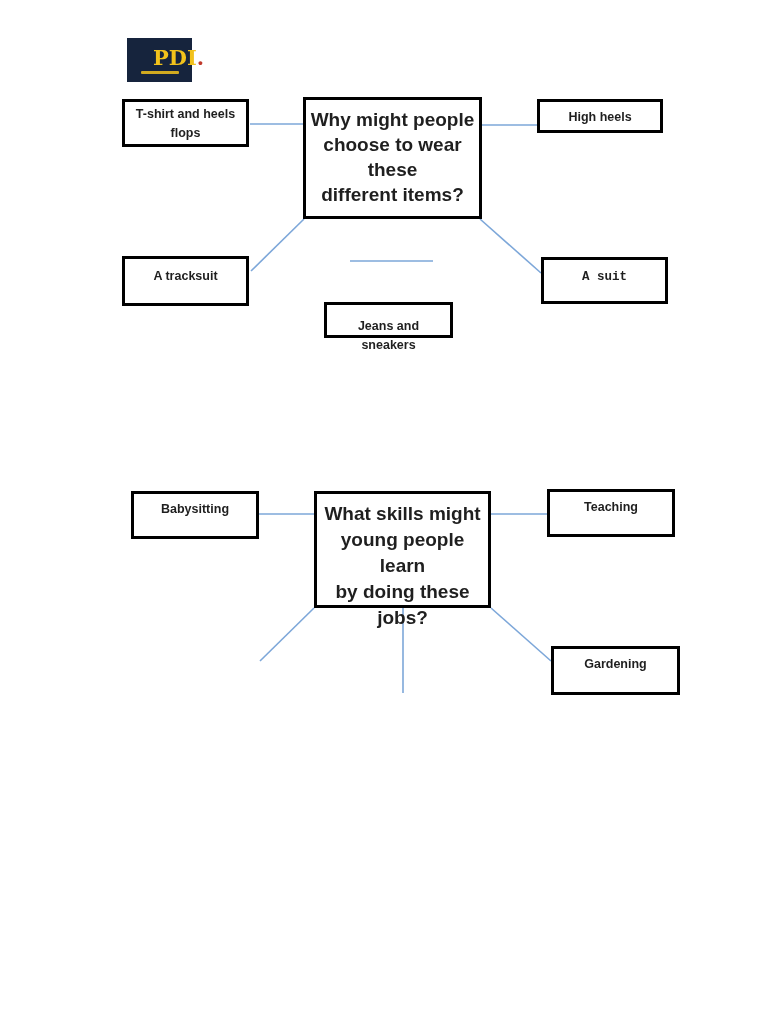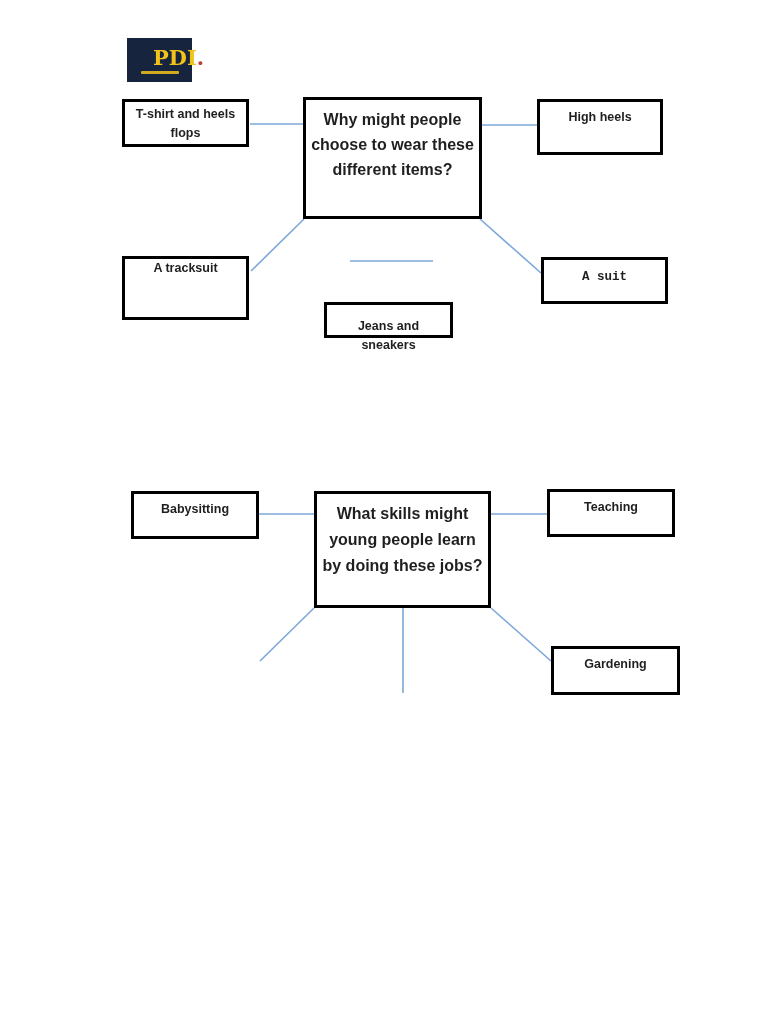--- a/index.html
+++ b/index.html
@@ -31,27 +31,27 @@
     position:absolute;
     background:#ffffff;
     border:3px solid #000000;
     box-sizing:border-box;
     display:flex;flex-direction:column;align-items:center;
     text-align:center;
     color:#1f1f1f;font-weight:bold;font-size:12.5px;line-height:19px;
     padding-top:6px;
   }
   .center-node{
-    font-size:16px;line-height:25px;padding-top:7px;
+    font-size:19px;line-height:25px;padding-top:7px;
   }
   
   .n-center1{left:303px;top:97px;width:179px;height:122px;}
   .n-tshirt{left:122px;top:99px;width:127px;height:48px;padding-top:3px;}
-  .n-highheels{left:537px;top:99px;width:126px;height:56px;}
-  .n-tracksuit{left:122px;top:256px;width:127px;height:64px;padding-top:0;}
+  .n-highheels{left:537px;top:99px;width:126px;height:34px;}
+  .n-tracksuit{left:122px;top:256px;width:127px;height:50px;padding-top:8px;}
   .n-suit{left:541px;top:257px;width:127px;height:47px;padding-top:8px;font-family:Liberation Mono, monospace;}
   .n-jeans{left:324px;top:302px;width:129px;height:36px;padding-top:12px;}
   
   .n-center2{left:314px;top:491px;width:177px;height:117px;line-height:26px;}
   .n-babysitting{left:131px;top:491px;width:128px;height:48px;}
   .n-teaching{left:547px;top:489px;width:128px;height:48px;}
   .n-cleaning{left:132px;top:648px;width:127px;height:47px;}
   .n-gardening{left:551px;top:646px;width:129px;height:49px;}
   .n-cooking{left:336px;top:693px;width:128px;height:49px;}
   .line-span{display:block;}

